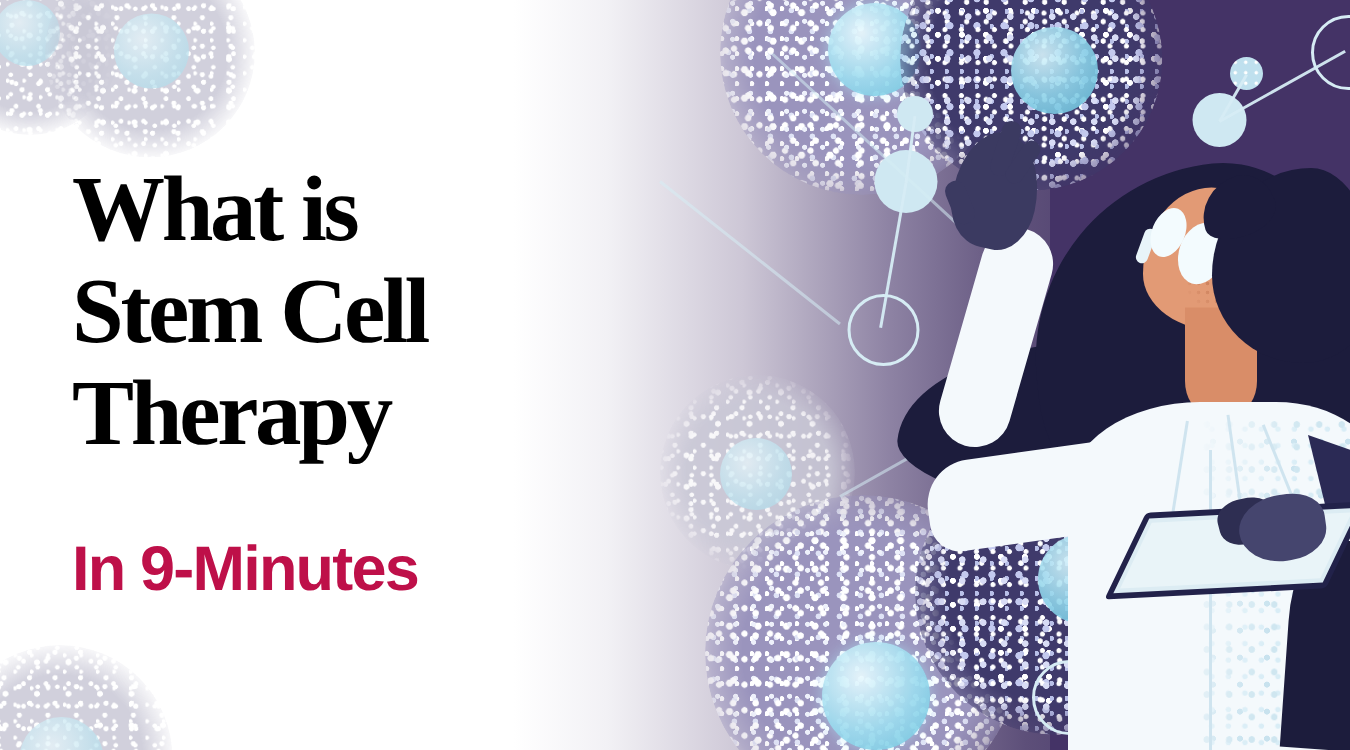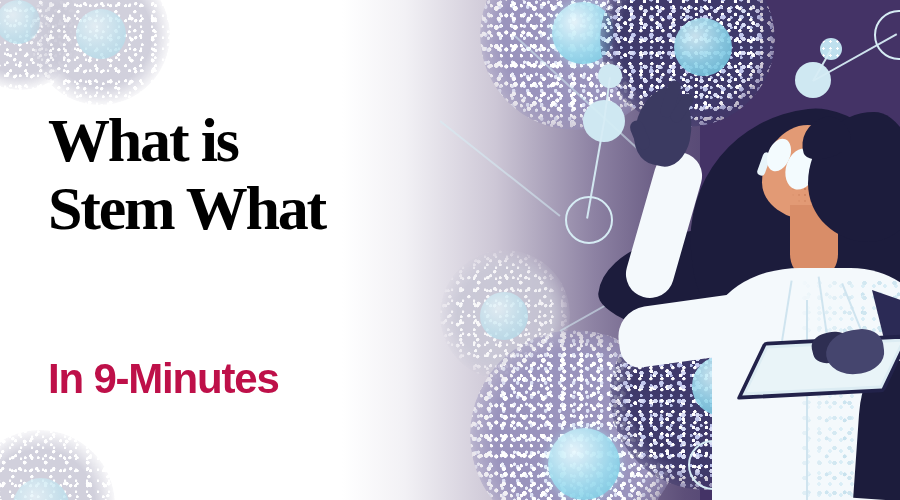--- a/index.html
+++ b/index.html
@@ -358,18 +358,19 @@
 
     <div class="tablet">
       <div class="tablet-screen"></div>
     </div>
     <div class="glove-low2"></div>
     <div class="glove-low"></div>
   </div>
 
   <div class="headline">
     <div class="line">What is</div>
-    <div class="line">Stem What</div>
+    <div class="line">Stem Cell</div>
+    <div class="line">Therapy</div>
   </div>
 
   <div class="subtitle">In 9-Minutes</div>
 
 </div>
 
 </body></html>

